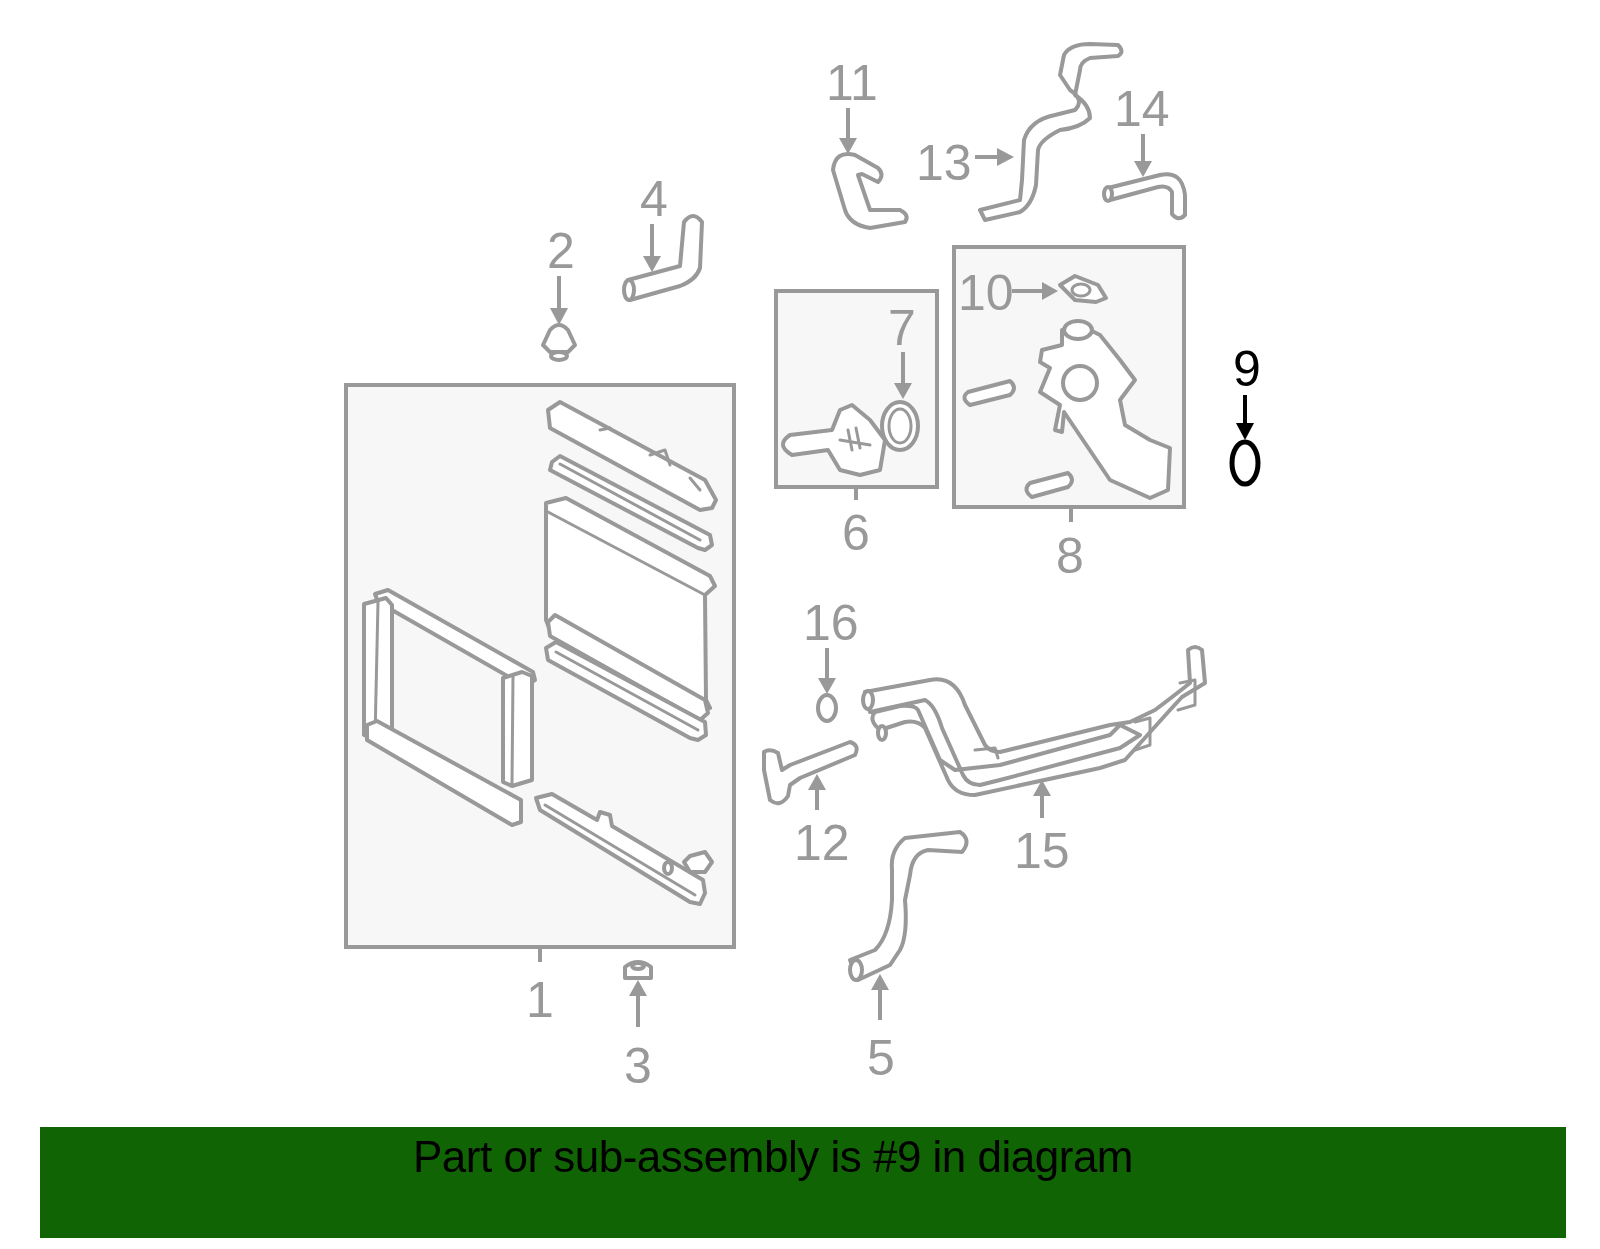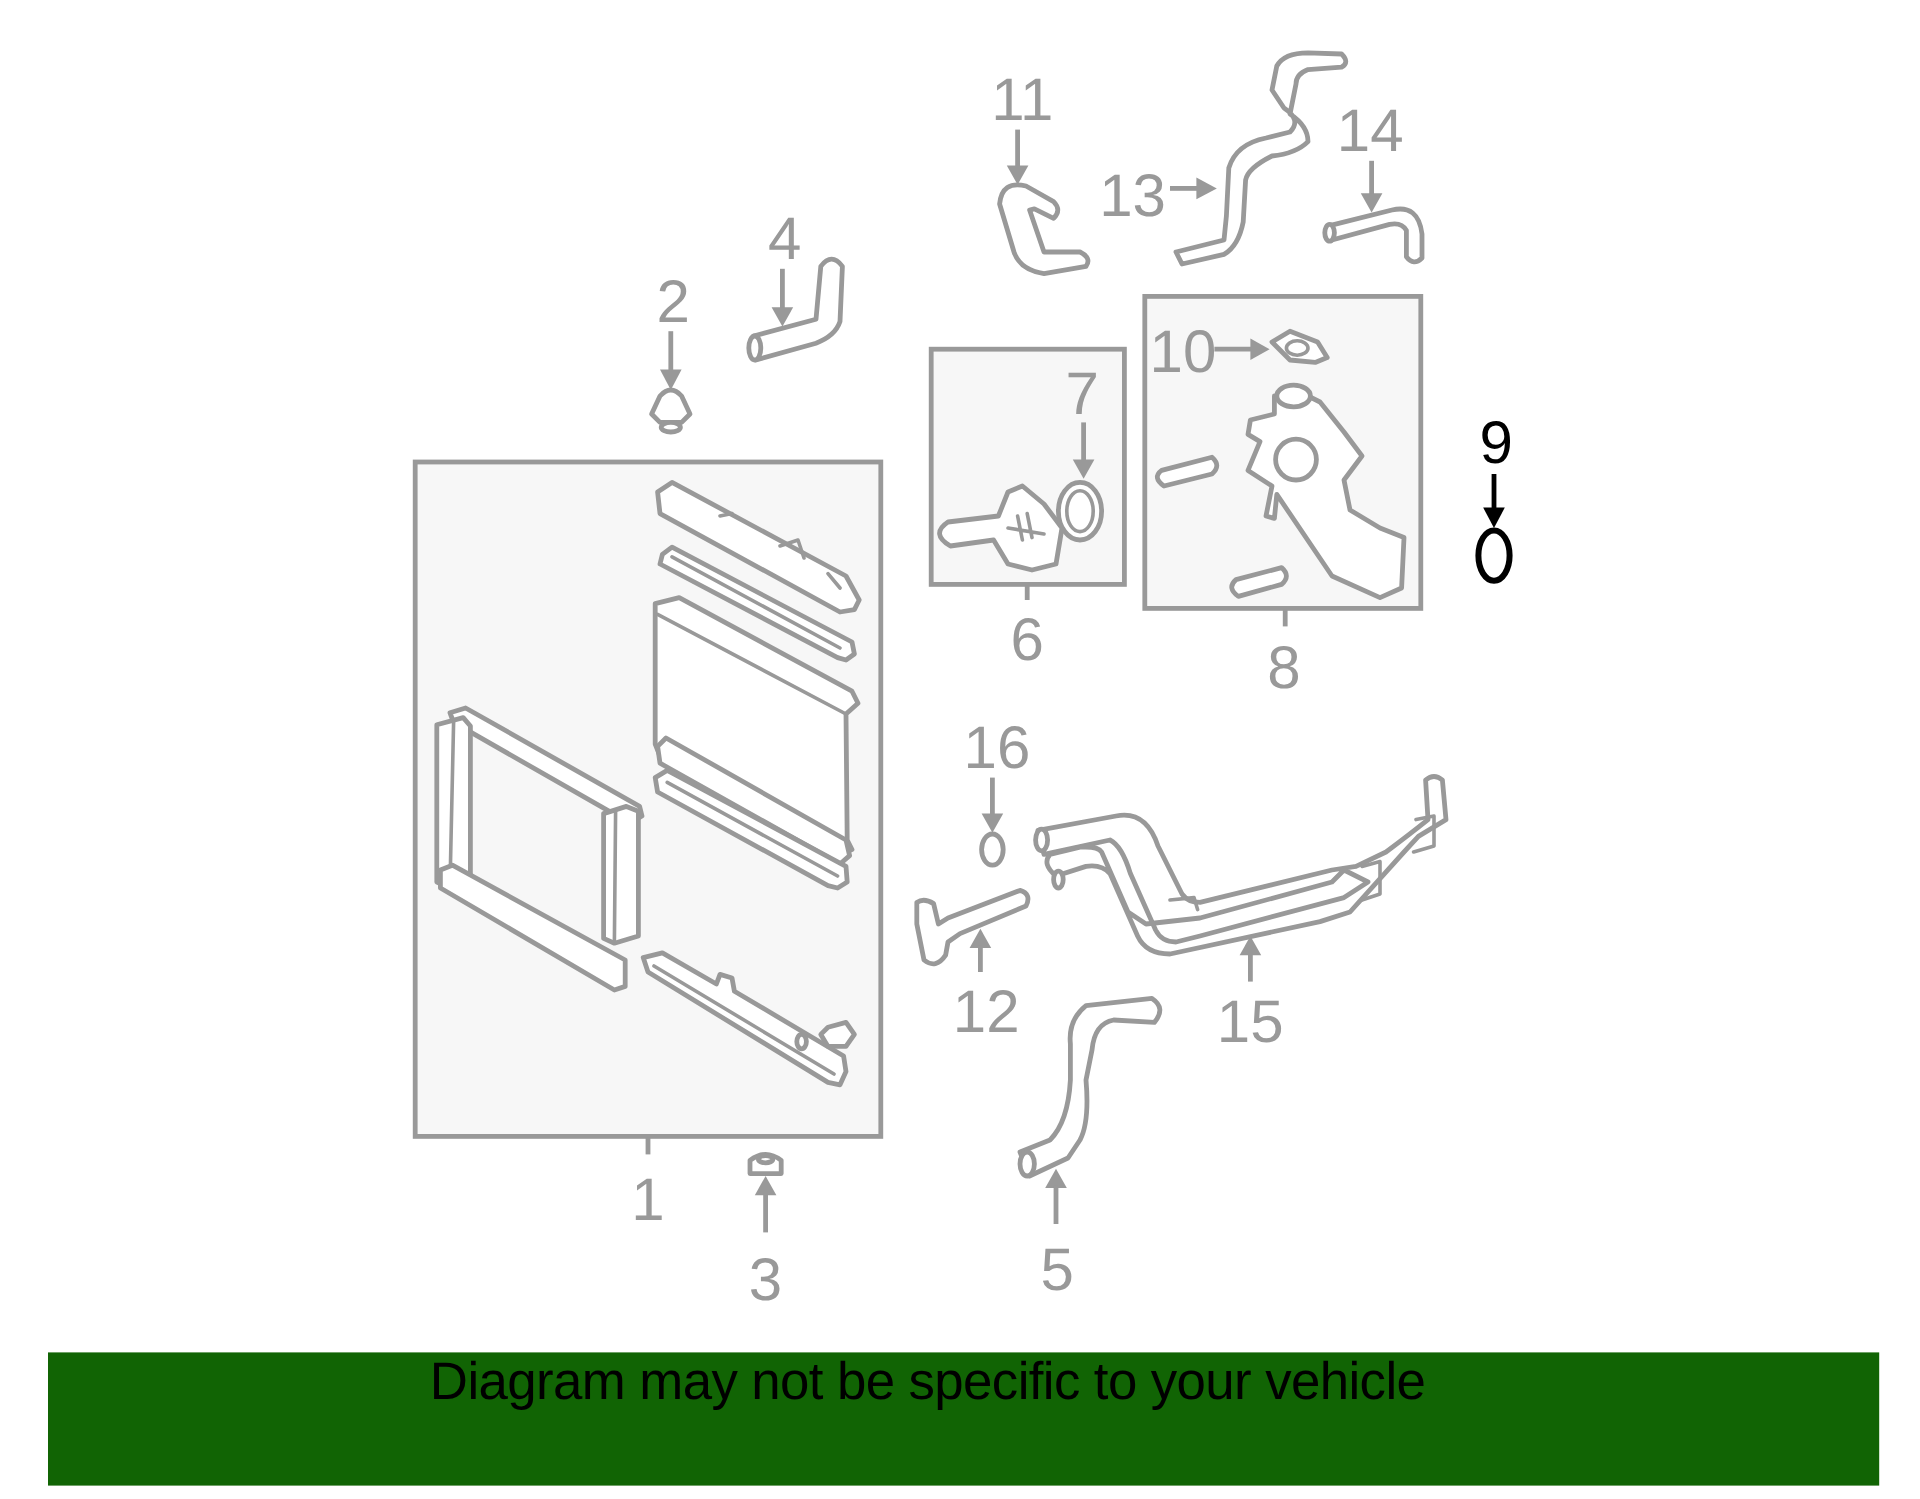--- a/index.html
+++ b/index.html
@@ -183,14 +183,14 @@
   <path class="part" d="M850 960 L875 950 Q890 935 892 900 L892 870 Q890 850 905 838 L960 832 Q972 840 962 852 L928 850 Q912 853 910 875 L905 900 Q908 935 900 950 L890 965 L858 980 Z"></path>
   <ellipse class="part" cx="856" cy="970" rx="6" ry="10"></ellipse>
   <g class="callout">
     <polygon class="arrowhead" points="871,990 889,990 880,974"></polygon>
     <line class="lead" x1="880" y1="988" x2="880" y2="1020"></line>
     <text x="867" y="1075">5</text>
   </g>
 </svg>
 
 <div id="banner">
-  <div class="line line2">Diagram may not be specific to your vehicle</div>
+  <div class="line line1">Part or sub-assembly is #9 in diagram</div>
 </div>
 
 </body></html>

